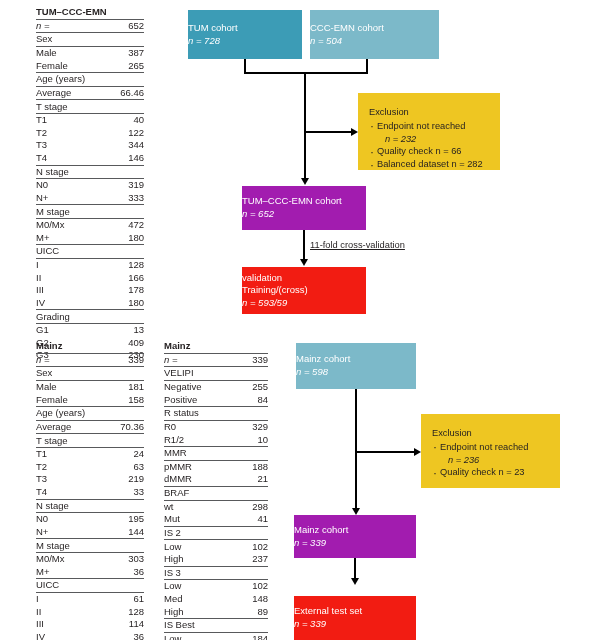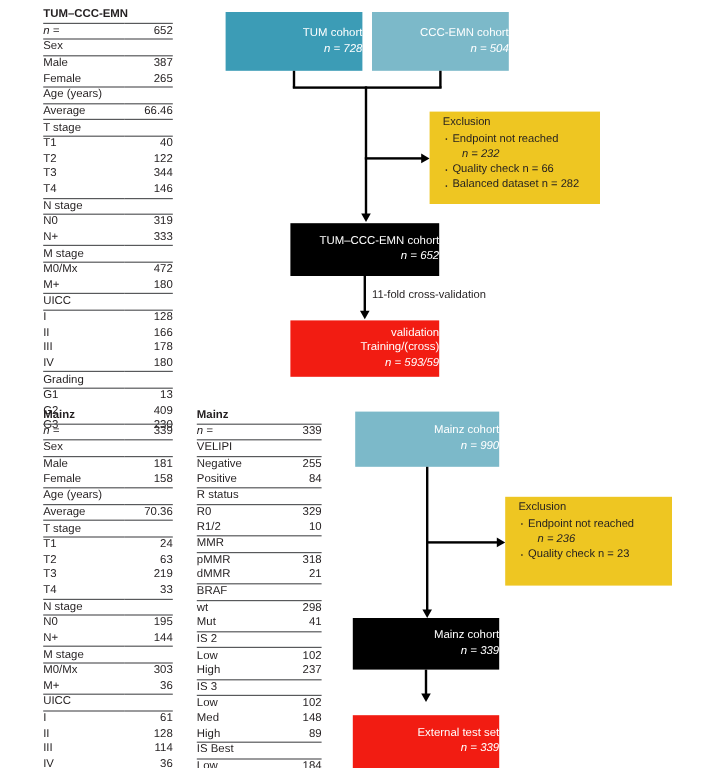--- a/index.html
+++ b/index.html
@@ -28,35 +28,35 @@
   .hdr td { font-weight: 700; }
   .grp td.lbl { }
   .ital { font-style: italic; }
 
   
   .fbox {
     position: absolute;
     display: flex;
     align-items: center;
     justify-content: center;
-    text-align: right;
+    text-align: left;
     color: #ffffff;
     font-size: 9.5px;
     line-height: 1.32;
   }
   .fbox.teal-dark { background: #3c9cb6; }
   .fbox.teal-light { background: #7cb9c9; }
-  .fbox.gold { background: #000000; }
+  .fbox.gold { background: #a21caf; }
   .fbox.red { background: #f21c12; }
   .fbox.yellow {
     background: #eec622;
     color: #231f20;
     display: block;
     text-align: left;
-    padding: 2px 10px 9px 11px;
+    padding: 13px 10px 9px 11px;
     font-size: 9.3px;
     line-height: 1.38;
   }
   .fbox .bx-inner { width: 100%; }
   .excl-title { margin-bottom: 1px; }
   .excl-list { list-style: none; margin: 0; padding: 0; }
   .excl-list li { position: relative; padding-left: 8px; }
   .excl-list li::before {
     content: "\00B7";
     position: absolute; left: 1px; top: -0.5px;
@@ -80,20 +80,21 @@
     width: 0; height: 0;
     border-top: 4.5px solid transparent;
     border-bottom: 4.5px solid transparent;
     border-left: 7px solid #000000;
   }
   .edge-label {
     position: absolute;
     font-size: 9.3px;
     color: #231f20;
     white-space: nowrap;
+    text-decoration: underline;
   }
 </style>
 </head>
 <body>
 
 <div id="root">
 
   <div class="stat-table" style="left:36px; top:6px; width:108px;">
     <table>
       <tbody>
@@ -329,21 +330,21 @@
           </tr>
           <tr>
             <td class="lbl">R1/2</td>
             <td class="val">10</td>
           </tr>
           <tr class="rule-thick grp">
             <td class="lbl" colspan="2">MMR</td>
           </tr>
           <tr class="rule-top">
             <td class="lbl">pMMR</td>
-            <td class="val">318</td>
+            <td class="val">188</td>
           </tr>
           <tr>
             <td class="lbl">dMMR</td>
             <td class="val">21</td>
           </tr>
           <tr class="rule-thick grp">
             <td class="lbl" colspan="2">BRAF</td>
           </tr>
           <tr class="rule-top">
             <td class="lbl">wt</td>
@@ -390,21 +391,21 @@
     </table>
   </div>
 
   <div class="fbox teal-dark" style="left:188px; top:10px; width:114px; height:49px;">
     <div class="bx-inner">
       <div>TUM cohort</div>
       <div class="ital">n = 728</div>
     </div>
   </div>
 
-  <div class="fbox teal-light" style="left:310px; top:10px; width:114px; height:49px;">
+  <div class="fbox teal-light" style="left:310px; top:10px; width:129px; height:49px;">
     <div class="bx-inner">
       <div>CCC-EMN cohort</div>
       <div class="ital">n = 504</div>
     </div>
   </div>
 
   <div class="ln v" style="left:244.2px; top:59px; height:14px;"></div>
   <div class="ln v" style="left:366.2px; top:59px; height:14px;"></div>
   <div class="ln h" style="left:244.2px; top:72px; width:123.6px;"></div>
   <div class="ln v" style="left:304.2px; top:72px; height:110px;"></div>
@@ -437,21 +438,21 @@
     <div class="bx-inner">
       <div>validation</div>
       <div>Training/(cross)</div>
       <div class="ital">n = 593/59</div>
     </div>
   </div>
 
   <div class="fbox teal-light" style="left:296px; top:343px; width:120px; height:46px;">
     <div class="bx-inner">
       <div>Mainz cohort</div>
-      <div class="ital">n = 990</div>
+      <div class="ital">n = 598</div>
     </div>
   </div>
 
   <div class="ln v" style="left:355.2px; top:389px; height:123px;"></div>
   <div class="arrow-d" style="left:351.5px; top:508px;"></div>
 
   <div class="ln h" style="left:355.2px; top:451px; width:60px;"></div>
   <div class="arrow-r" style="left:414px; top:447.5px;"></div>
 
   <div class="fbox yellow" style="left:421px; top:414px; width:139px; height:74px;">

